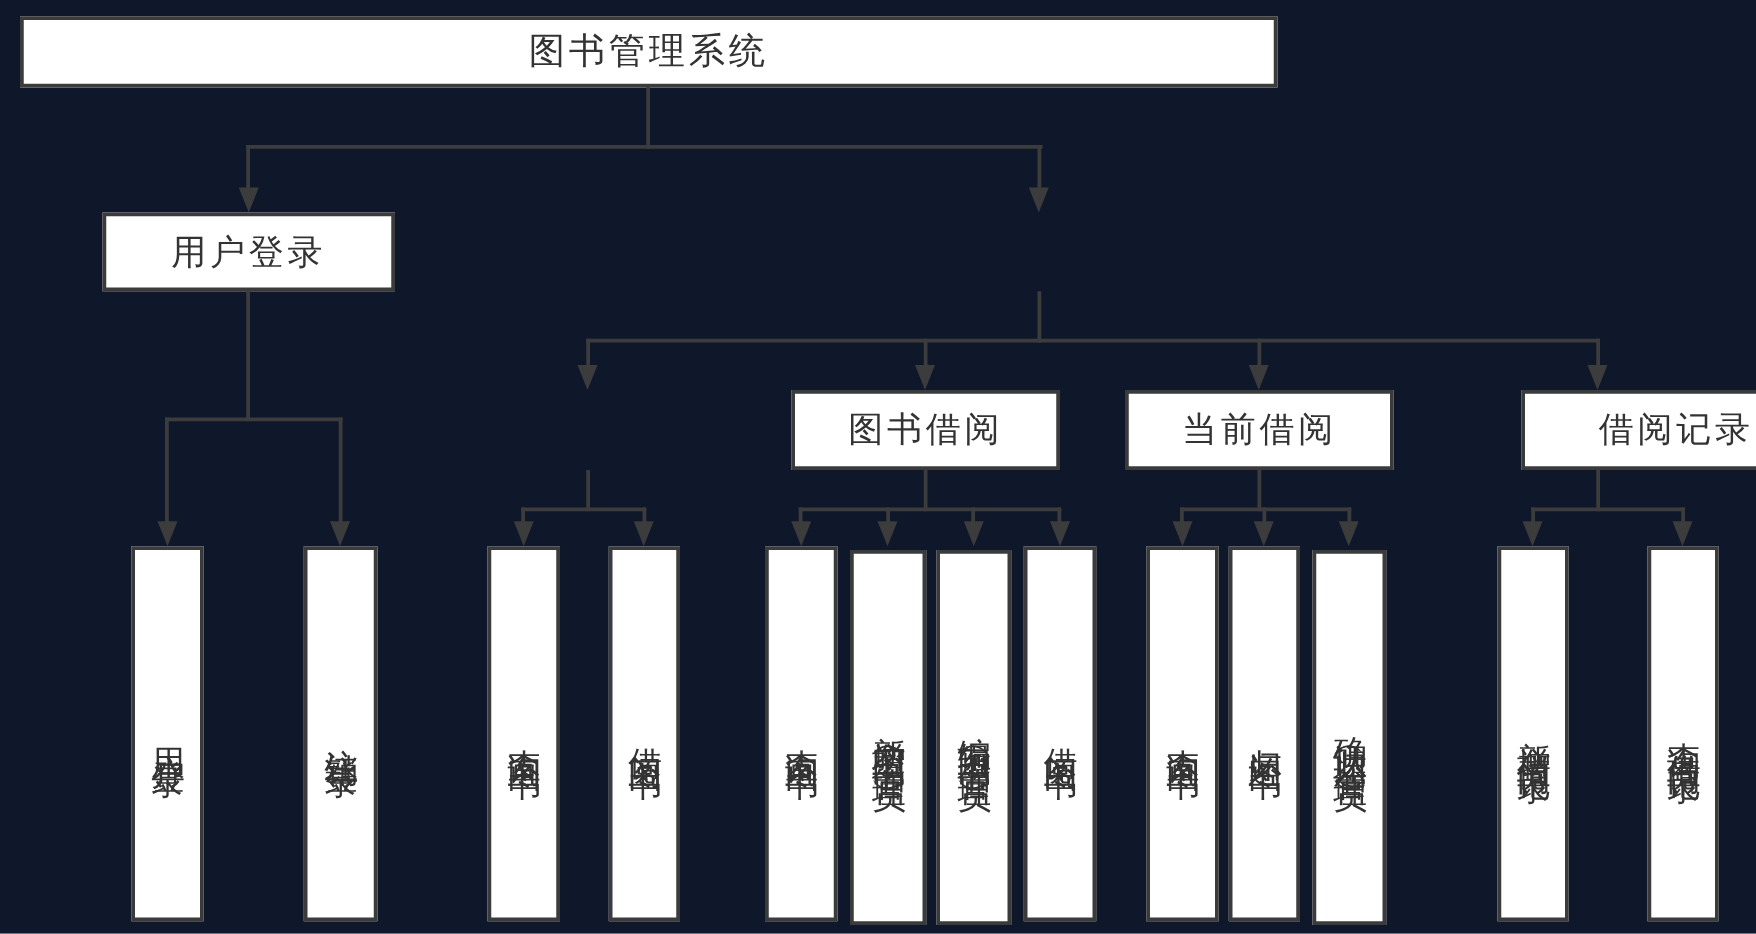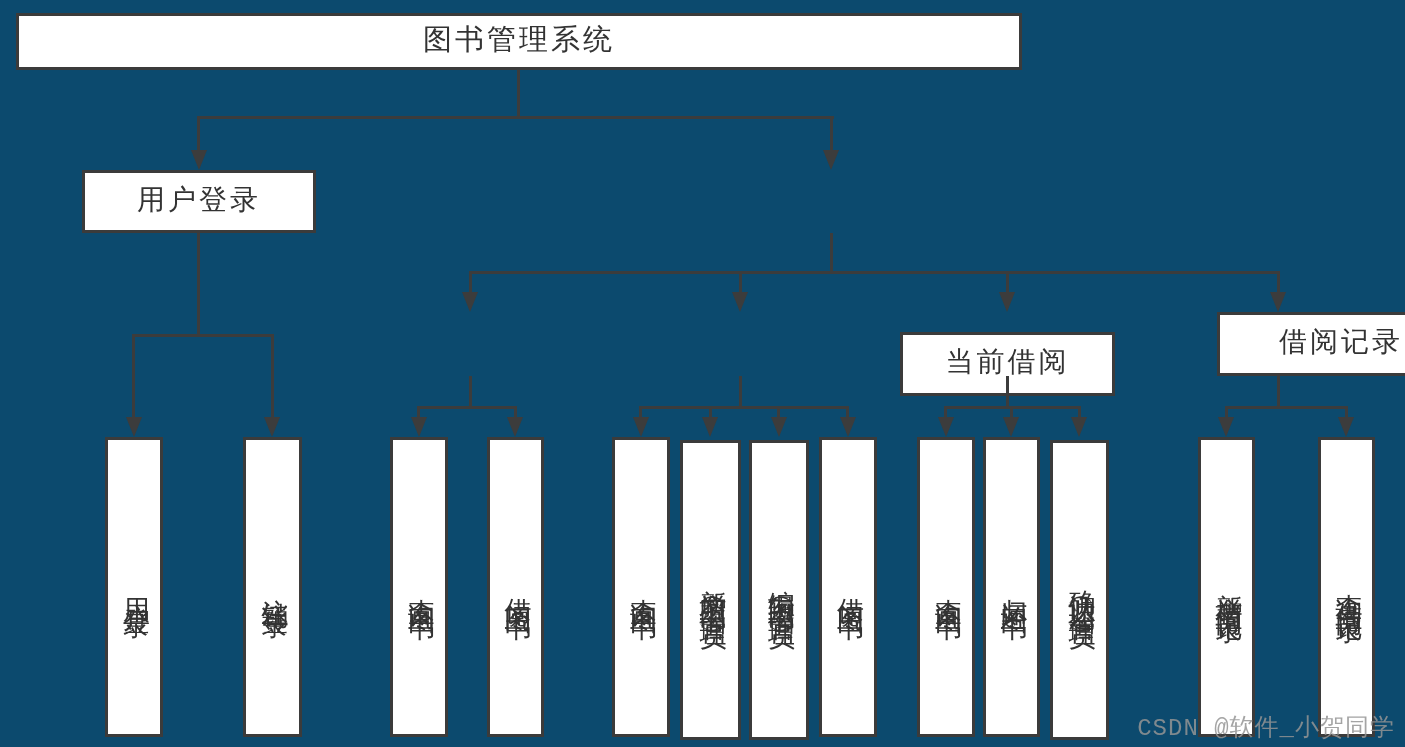--- a/index.html
+++ b/index.html
@@ -1,21 +1,21 @@
 <!DOCTYPE html>
 <html><head>
 <meta charset="utf-8">
 <style>
   html, body { margin: 0; padding: 0; background: #ffffff; }
   .stage {
     position: relative;
     width: 1405px;
     height: 747px;
-    background: #0c4a6e;
-    font-family: Liberation Mono, monospace;
+    background: #0f172a;
+    font-family: Liberation Sans, sans-serif;
     overflow: hidden;
   }
   .box {
     position: absolute;
     box-sizing: border-box;
     border: 3px solid #3b3b3b;
     background: #ffffff;
     display: flex;
     align-items: center;
     justify-content: center;
@@ -82,21 +82,22 @@
   <div class="hline" style="left:469px; top:271px; width:811px;"></div>
   <div class="vline" style="left:469px; top:271px; height:23px;"></div>
   <div class="arrow" style="left:462px; top:292px;"></div>
   <div class="vline" style="left:739px; top:271px; height:23px;"></div>
   <div class="arrow" style="left:732px; top:292px;"></div>
   <div class="vline" style="left:1006px; top:271px; height:23px;"></div>
   <div class="arrow" style="left:999px; top:292px;"></div>
   <div class="vline" style="left:1277px; top:271px; height:23px;"></div>
   <div class="arrow" style="left:1270px; top:292px;"></div>
 
-  <div class="box hbox" style="left:900px; top:312px; width:215px; height:64px;margin-top:20px;">当前借阅</div>
+  <div class="box hbox" style="left:633px; top:312px; width:215px; height:64px;">图书借阅</div>
+  <div class="box hbox" style="left:900px; top:312px; width:215px; height:64px;">当前借阅</div>
   <div class="box hbox" style="left:1217px; top:312px; width:248px; height:64px;">借阅记录</div>
 
   <div class="vline" style="left:469px; top:376px; height:33px;"></div>
   <div class="hline" style="left:417px; top:406px; width:100px;"></div>
   <div class="vline" style="left:417px; top:406px; height:14px;"></div>
   <div class="arrow" style="left:411px; top:417px;"></div>
   <div class="vline" style="left:514px; top:406px; height:14px;"></div>
   <div class="arrow" style="left:507px; top:417px;"></div>
 
   <div class="vline" style="left:739px; top:376px; height:33px;"></div>
@@ -137,15 +138,14 @@
   <div class="box vbox" style="left:749px; top:440px; width:60px; height:300px;">编辑图书（管理员）</div>
   <div class="box vbox" style="left:819px; top:437px; width:58px; height:300px;">借阅图书</div>
 
   <div class="box vbox" style="left:917px; top:437px; width:58px; height:300px;">查询图书</div>
   <div class="box vbox" style="left:983px; top:437px; width:57px; height:300px;">归还图书</div>
   <div class="box vbox" style="left:1050px; top:440px; width:59px; height:300px;">确认归还（管理员）</div>
 
   <div class="box vbox" style="left:1198px; top:437px; width:57px; height:300px;">新增借阅记录</div>
   <div class="box vbox" style="left:1318px; top:437px; width:57px; height:300px;">查询借阅记录</div>
 
-  <div class="watermark">CSDN @软件_小贺同学</div>
 
 </div>
 
 </body></html>

